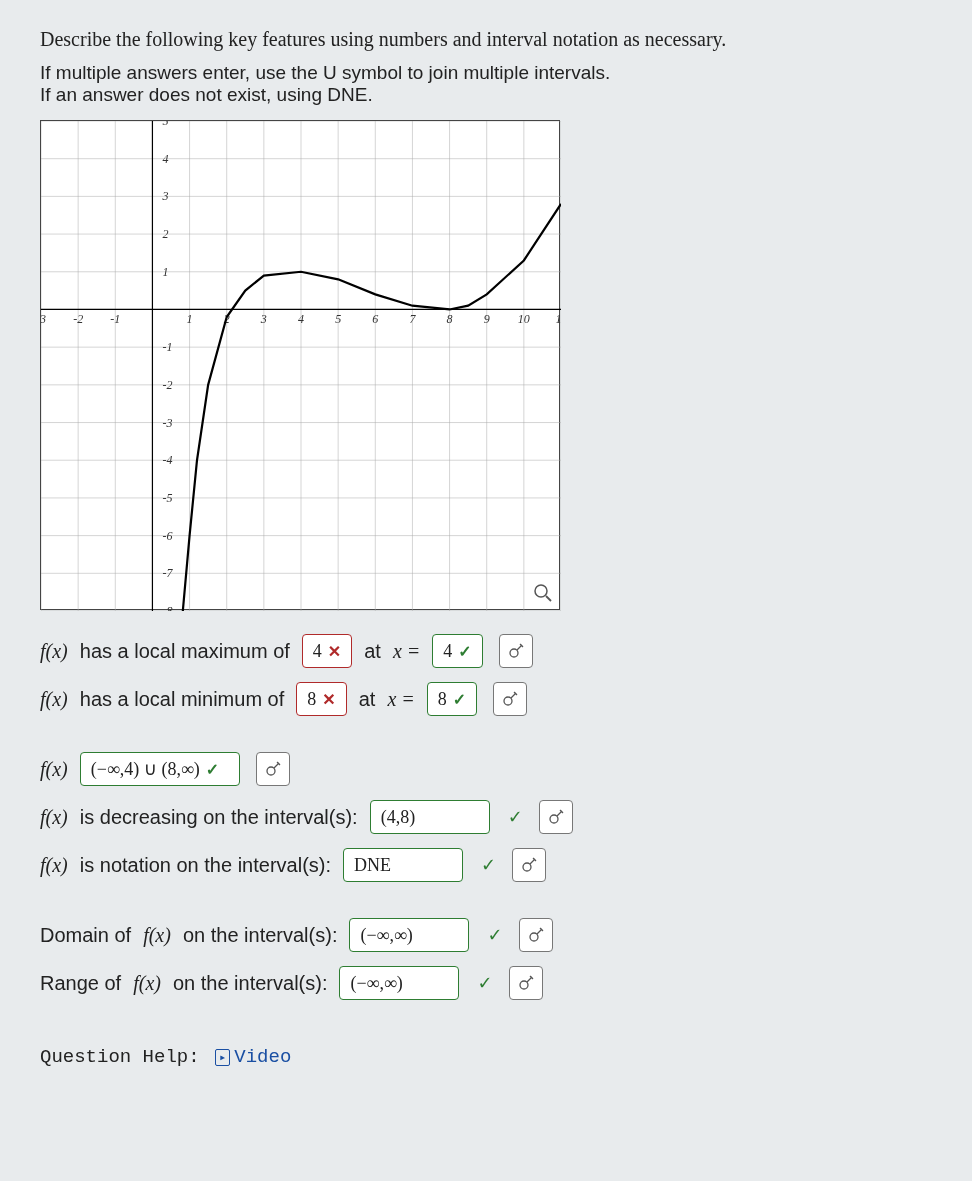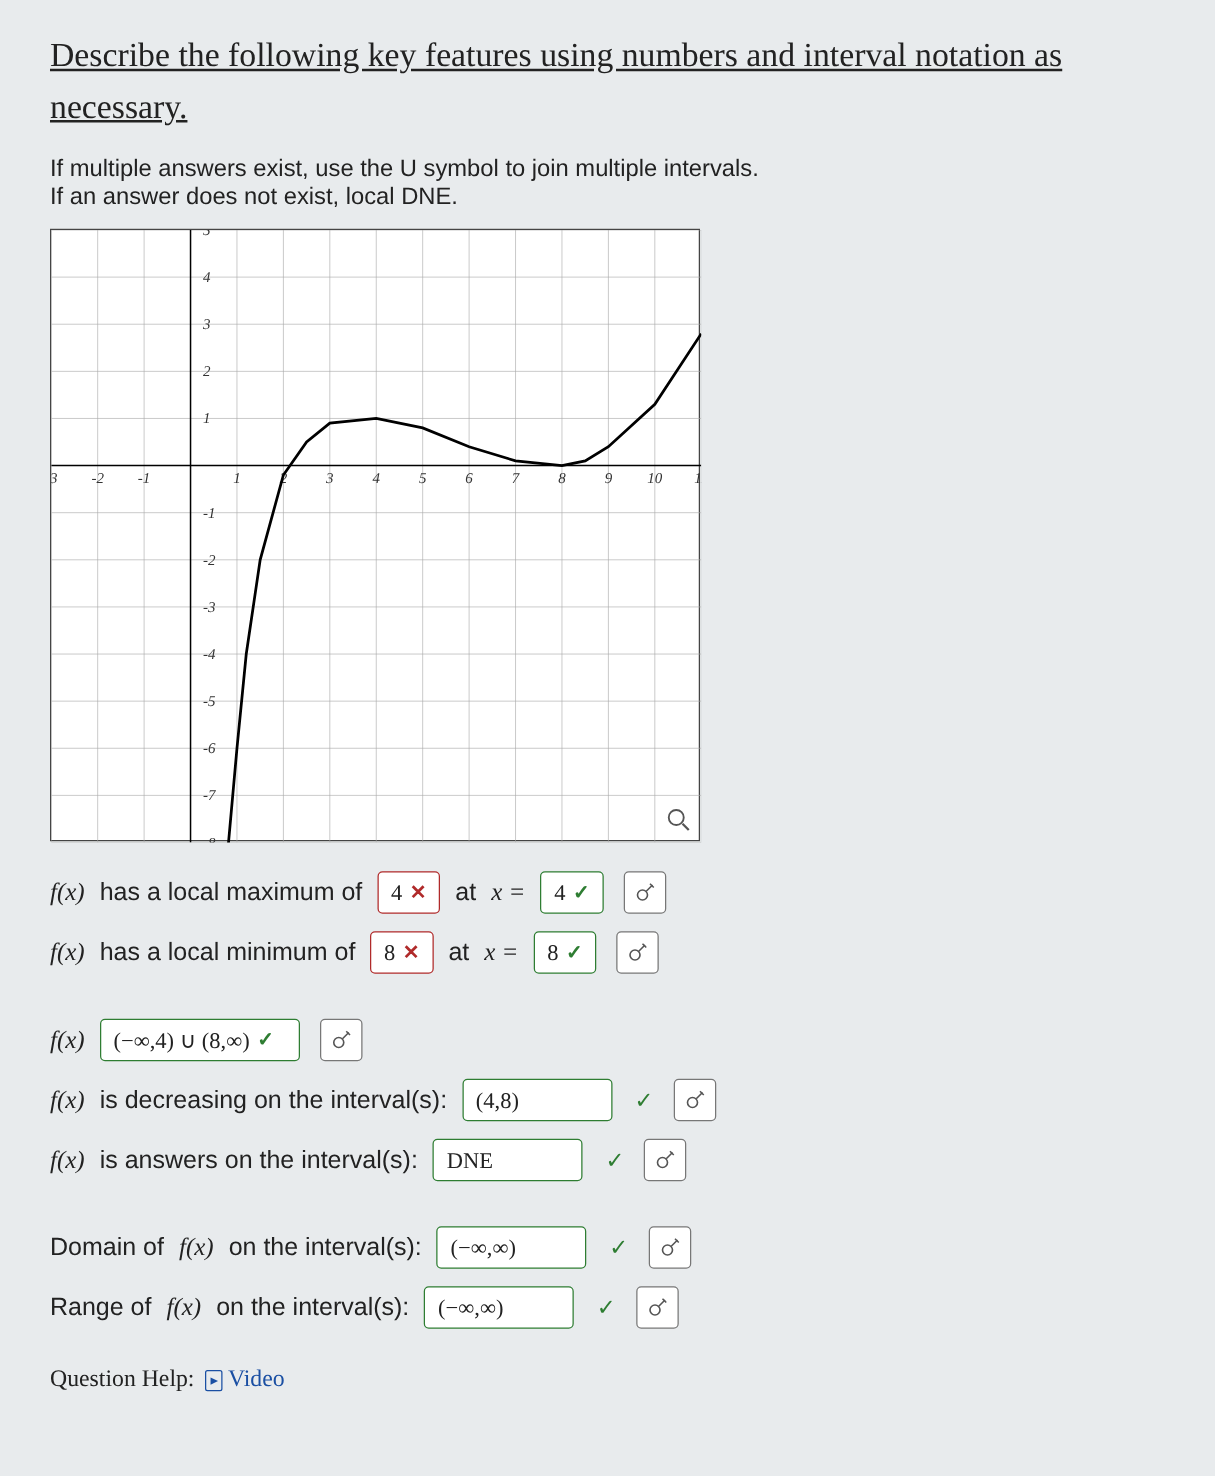--- a/index.html
+++ b/index.html
@@ -5,24 +5,23 @@
   * { box-sizing: border-box; }
   body {
     margin: 0;
     padding: 24px 40px;
     font-family: Georgia, 'Times New Roman', serif;
     background: #e8ebed;
     color: #222;
     width: 972px;
   }
   .instructions {
-    font-size: 27px;
+    font-size: 20px;
     line-height: 1.5;
-    margin-bottom: 20px;
-    text-decoration: underline;
+    margin-bottom: 8px;
   }
   .sub-instructions {
     font-family: -apple-system, BlinkMacSystemFont, 'Segoe UI', Arial, sans-serif;
     font-size: 19px;
     margin-bottom: 14px;
   }
   .chart-wrap {
     position: relative;
     width: 520px;
     height: 490px;
@@ -71,43 +70,43 @@
     display: inline-flex;
     align-items: center;
     justify-content: center;
     width: 34px; height: 34px;
     border: 1px solid #777;
     border-radius: 4px;
     background: #fff;
     margin-left: 4px;
   }
   .help {
-    font-family: Liberation Serif, serif;
+    font-family: Liberation Mono, monospace;
     font-size: 19px;
-    margin-top: 30px;
+    margin-top: 46px;
   }
   .video-link { color: #1a4fa3; }
   .video-icon {
     display:inline-block;
     border:1px solid #1a4fa3;
     border-radius:2px;
     padding: 0 3px;
     font-size: 12px;
     vertical-align: 1px;
     margin: 0 4px;
   }
 </style>
 </head>
 <body>
 
 <div class="instructions">Describe the following key features using numbers and interval notation as necessary.</div>
 
 <div class="sub-instructions">
-  <span>If multiple answers exist, use the U symbol to join multiple intervals.</span><br>
-  <span>If an answer does not exist, local DNE.</span>
+  <span>If multiple answers enter, use the U symbol to join multiple intervals.</span><br>
+  <span>If an answer does not exist, using DNE.</span>
 </div>
 
 <div class="chart-wrap">
   <svg id="chart-svg" width="520" height="490">
       <line x1="0" y1="0" x2="0" y2="490" stroke="#aaa" stroke-width="0.5"></line>
       <line x1="37.14285714285714" y1="0" x2="37.14285714285714" y2="490" stroke="#aaa" stroke-width="0.5"></line>
       <line x1="74.28571428571428" y1="0" x2="74.28571428571428" y2="490" stroke="#aaa" stroke-width="0.5"></line>
       <line x1="111.42857142857142" y1="0" x2="111.42857142857142" y2="490" stroke="#aaa" stroke-width="0.5"></line>
       <line x1="148.57142857142856" y1="0" x2="148.57142857142856" y2="490" stroke="#aaa" stroke-width="0.5"></line>
       <line x1="185.71428571428572" y1="0" x2="185.71428571428572" y2="490" stroke="#aaa" stroke-width="0.5"></line>
@@ -243,21 +242,21 @@
     <svg width="18" height="18" viewBox="0 0 18 18">
         <circle cx="7" cy="11" r="4" fill="none" stroke="#555" stroke-width="1.3"></circle>
         <path d="M10 8 L15 3" stroke="#555" stroke-width="1.3"></path>
         <path d="M13 2 L16 5" stroke="#555" stroke-width="1.3"></path>
       </svg>
   </span>
 </div>
 
 <div class="qline">
   <span class="math">f(x)</span>
-  <span>is answers on the interval(s):</span>
+  <span>is notation on the interval(s):</span>
   <span class="ans-box green" style="min-width:120px">
     <span>DNE</span>
   </span>
   <span class="check-after">✓</span>
   <span class="tool-btn">
     <svg width="18" height="18" viewBox="0 0 18 18">
         <circle cx="7" cy="11" r="4" fill="none" stroke="#555" stroke-width="1.3"></circle>
         <path d="M10 8 L15 3" stroke="#555" stroke-width="1.3"></path>
         <path d="M13 2 L16 5" stroke="#555" stroke-width="1.3"></path>
       </svg>

